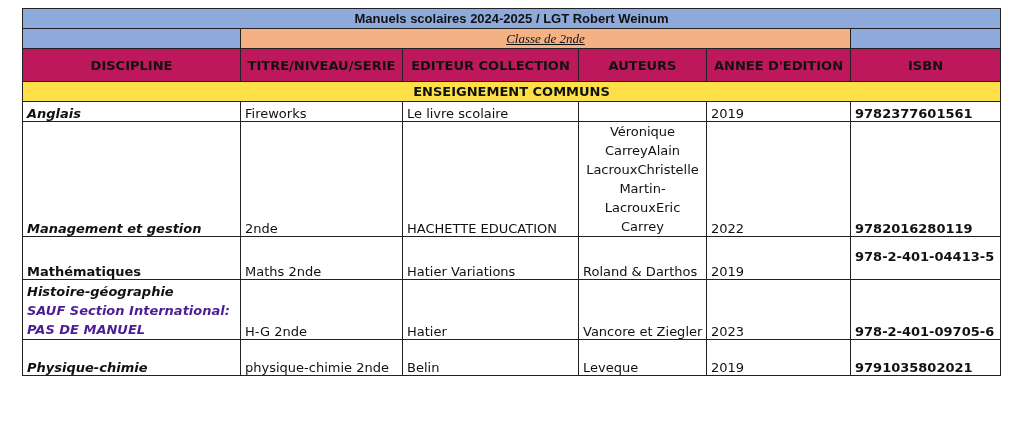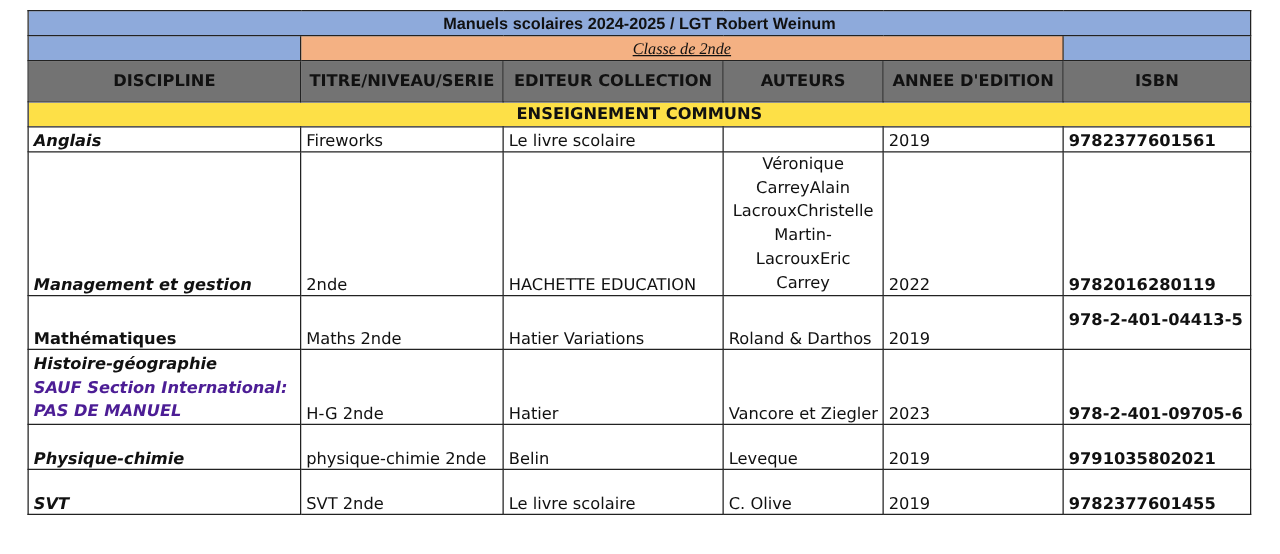--- a/index.html
+++ b/index.html
@@ -7,21 +7,21 @@
   table.sheet {
     position: absolute; left: 22px; top: 8px;
     border-collapse: collapse; table-layout: fixed;
     width: 978px;
   }
   table.sheet td { border: 1.5px solid #222; padding: 0 4px; overflow: hidden; white-space: nowrap; font-size: 13px; color: #111; }
   .r-title td { height: 19px; background: #8eaadb; text-align: center; font-weight: bold; font-size: 14px; }
   .r-classe td { height: 19px; }
   .blue { background: #8eaadb; }
   .peach { background: #f4b183; text-align: center; font-style: italic; text-decoration: underline; font-size: 14px; font-family: Liberation Serif, serif; }
-  .r-head td { height: 32px; background: #737373; color: #c55a11; text-align: center; font-weight: bold; font-size: 13px; font-family: "DejaVu Sans", sans-serif; font-size: 12px; }
+  .r-head td { height: 32px; background: #be185d; color: #c55a11; text-align: center; font-weight: bold; font-size: 13px; font-family: "DejaVu Sans", sans-serif; font-size: 12px; }
   .r-section td { height: 19px; background: #fde047; text-align: center; font-weight: bold; font-size: 12.5px; font-family: "DejaVu Sans", sans-serif; }
   .data td { vertical-align: bottom; padding-bottom: 3px; font-family: "DejaVu Sans", sans-serif; font-size: 12.5px; }
   .disc { font-weight: bold; font-style: italic; }
   .disc.plain { font-style: normal; }
   .isbn { font-weight: bold; }
   .isbn.top { vertical-align: top !important; padding-top: 12px; margin-top: 19px; }
   .authors-multi { white-space: normal !important; text-align: center; line-height: 19px; }
   .red { color: #4c1d95; display: block; }
   .disc-line { display: block; line-height: 19px; }
 </style>
@@ -106,22 +106,14 @@
 
   <tr class="data" style="height:36px">
     <td class="disc">Physique-chimie</td>
     <td>physique-chimie 2nde</td>
     <td>Belin</td>
     <td>Leveque</td>
     <td>2019</td>
     <td class="isbn">9791035802021</td>
   </tr>
 
-  <tr class="data" style="height:36px">
-    <td class="disc">SVT</td>
-    <td>SVT 2nde</td>
-    <td>Le livre scolaire</td>
-    <td>C. Olive</td>
-    <td>2019</td>
-    <td class="isbn">9782377601455</td>
-  </tr>
 </tbody>
   </table>
 
 </body></html>

